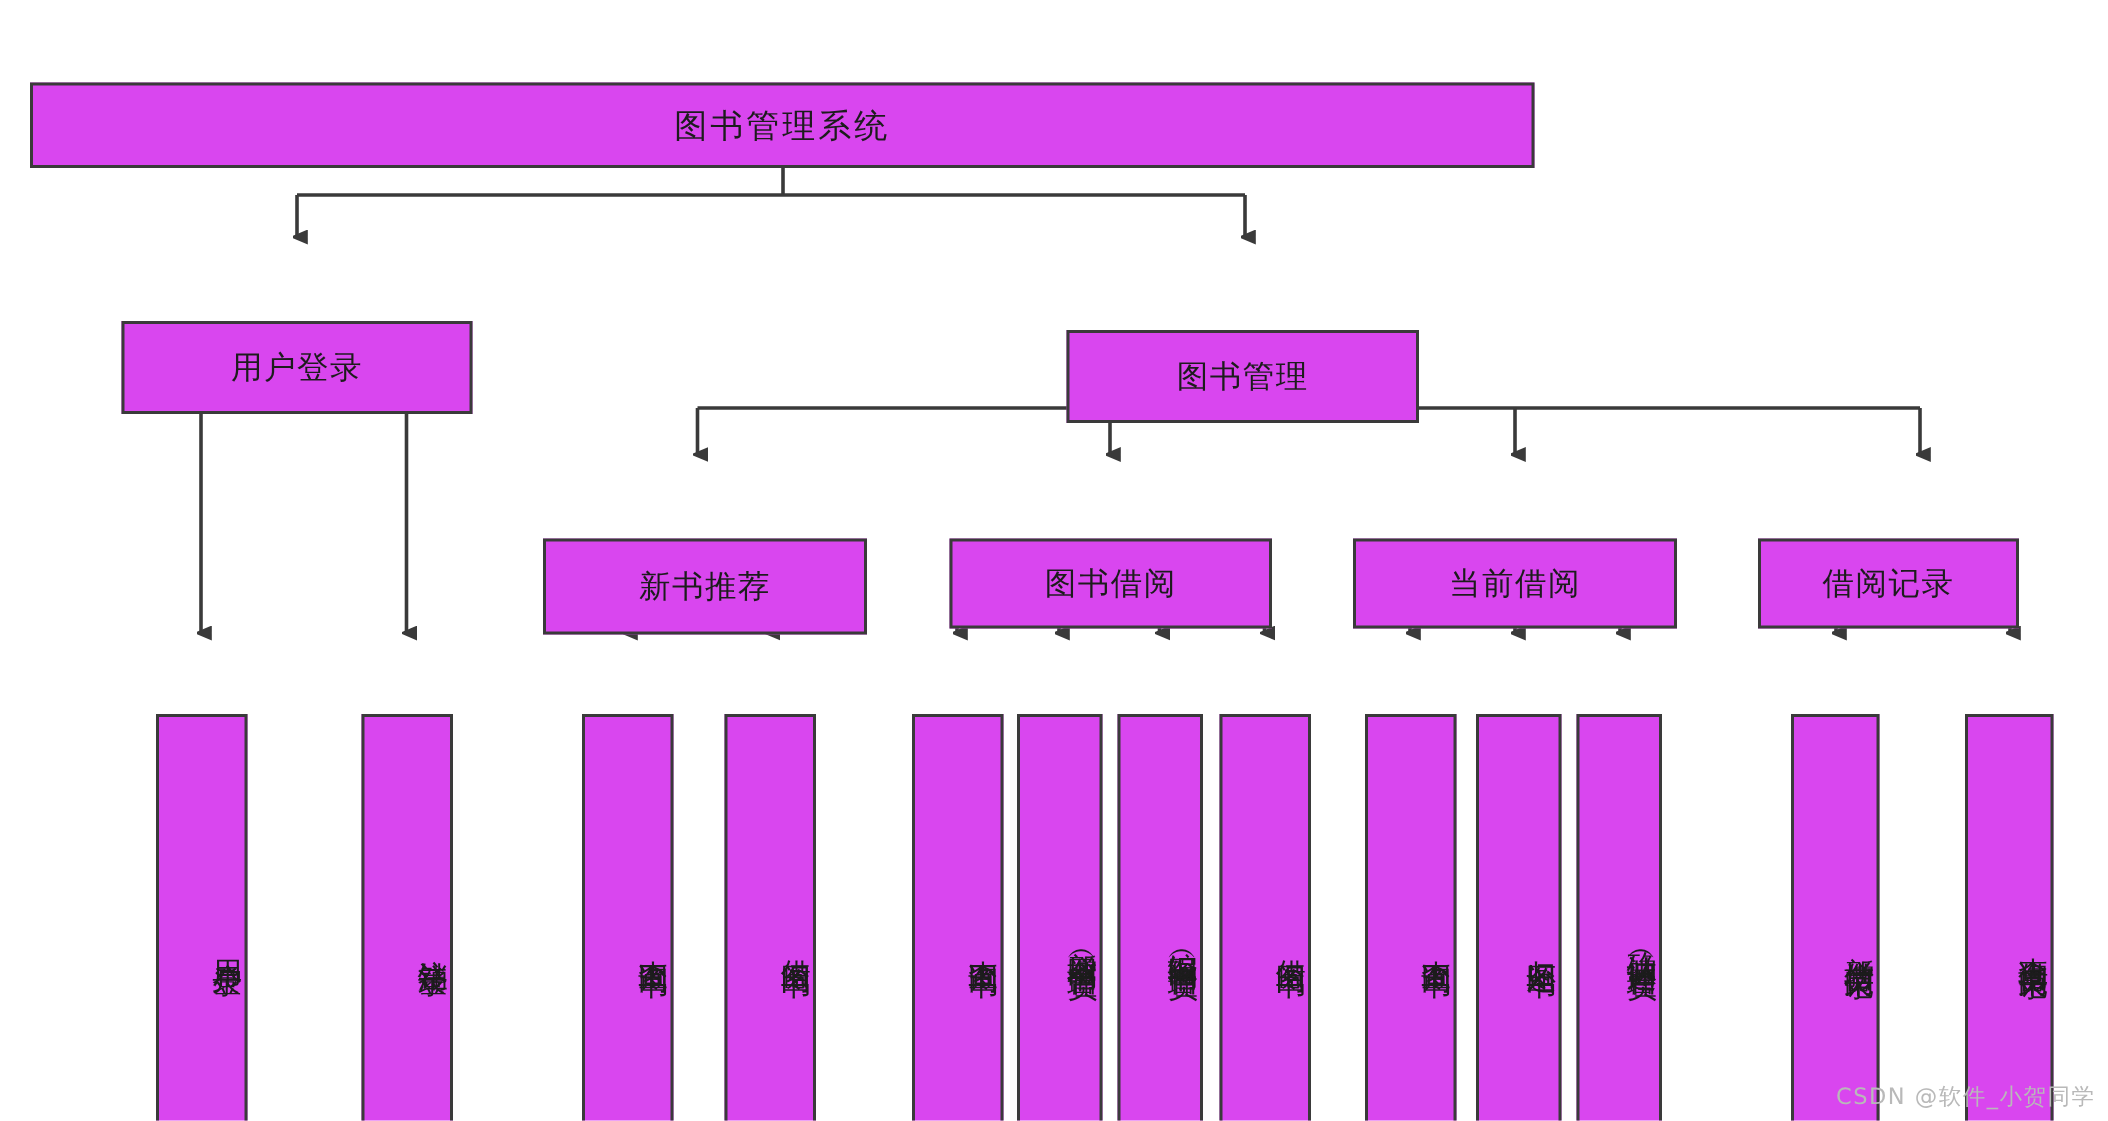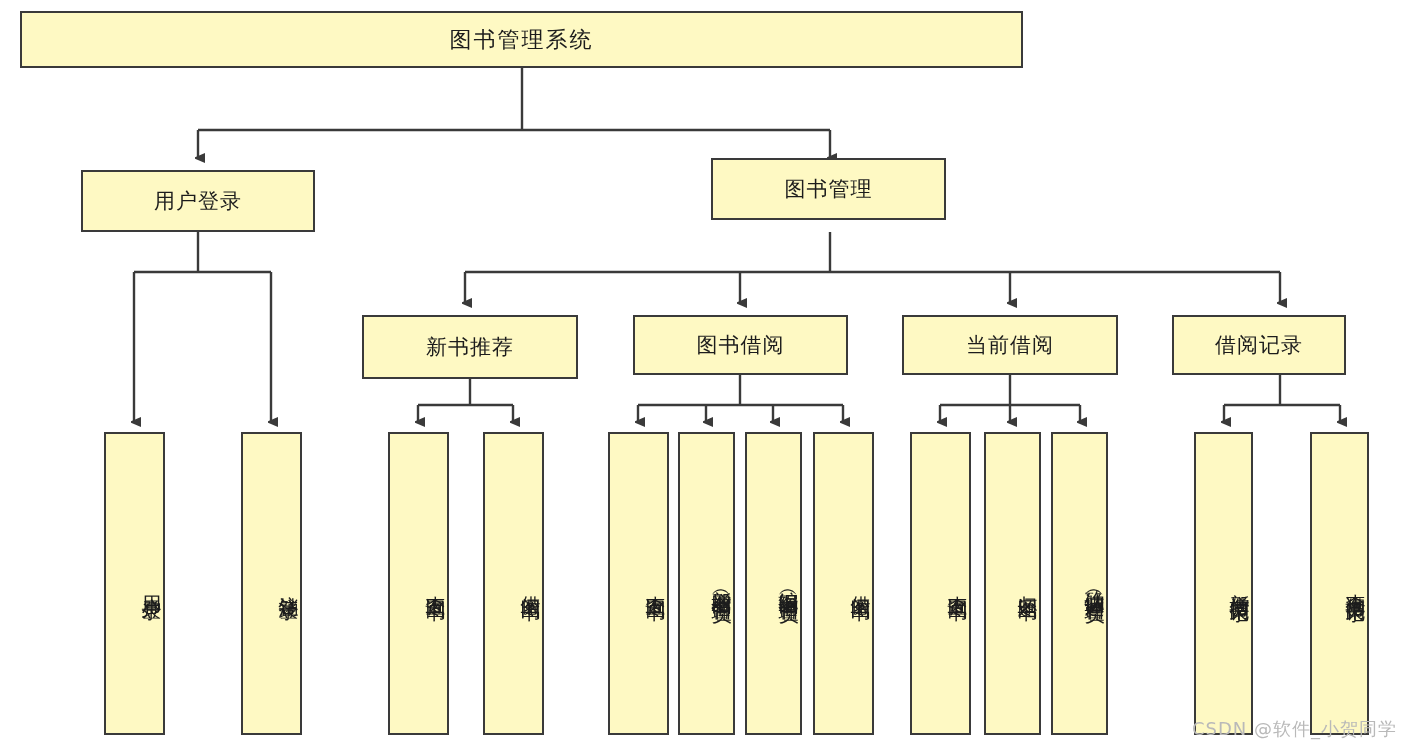--- a/index.html
+++ b/index.html
@@ -8,24 +8,25 @@
     font-family:"DejaVu Sans","Liberation Sans",sans-serif;
     color:#1a1a1a;
   }
   #canvas{position:absolute;left:0;top:0;width:1405px;height:747px;}
   svg.links{position:absolute;left:0;top:0;width:1405px;height:747px;pointer-events:none;}
 
   .node{
     position:absolute;
     box-sizing:border-box;
     border:2px solid #3a3a3a;
-    background:#fef9c3;
+    background:#d946ef;
     display:flex;align-items:center;justify-content:center;
     text-align:center;
     color:#1c1c1c;
+    margin-top:44px;
   }
   .node.horiz{font-size:21px;line-height:1.25;letter-spacing:1px;}
   .node.root{font-size:22px;letter-spacing:2px;}
   .node.leaf{
     font-size:20px;
     letter-spacing:2px;
     writing-mode:vertical-rl;
     text-orientation:upright;
     line-height:1.18;
     padding:14px 0 14px 0;
@@ -34,21 +35,21 @@
   }
   .node.leaf .txt{
     writing-mode:vertical-rl;
     text-orientation:upright;
     display:block;
     white-space:normal;
   }
   .watermark{
     position:absolute;
     right:8px;bottom:6px;
-    font-size:18px;
+    font-size:15px;
     color:#b9b9b9;
     letter-spacing:1px;
     white-space:nowrap;
   }
 </style>
 </head>
 <body>
 
 <div id="canvas">
 
@@ -102,21 +103,21 @@
     </g>
   </svg>
 
   <div class="node root" style="left:20px;top:11px;width:1003px;height:57px;">
     <span class="txt">图书管理系统</span>
   </div>
 
   <div class="node horiz" style="left:81px;top:170px;width:234px;height:62px;">
     <span class="txt">用户登录</span>
   </div>
-  <div class="node horiz" style="left:711px;top:158px;width:235px;height:62px;">
+  <div class="node horiz" style="left:711px;top:176px;width:235px;height:62px;">
     <span class="txt">图书管理</span>
   </div>
 
   <div class="node horiz" style="left:362px;top:315px;width:216px;height:64px;">
     <span class="txt">新书推荐</span>
   </div>
   <div class="node horiz" style="left:902px;top:315px;width:216px;height:60px;">
     <span class="txt">当前借阅</span>
   </div>
   <div class="node horiz" style="left:633px;top:315px;width:215px;height:60px;">

